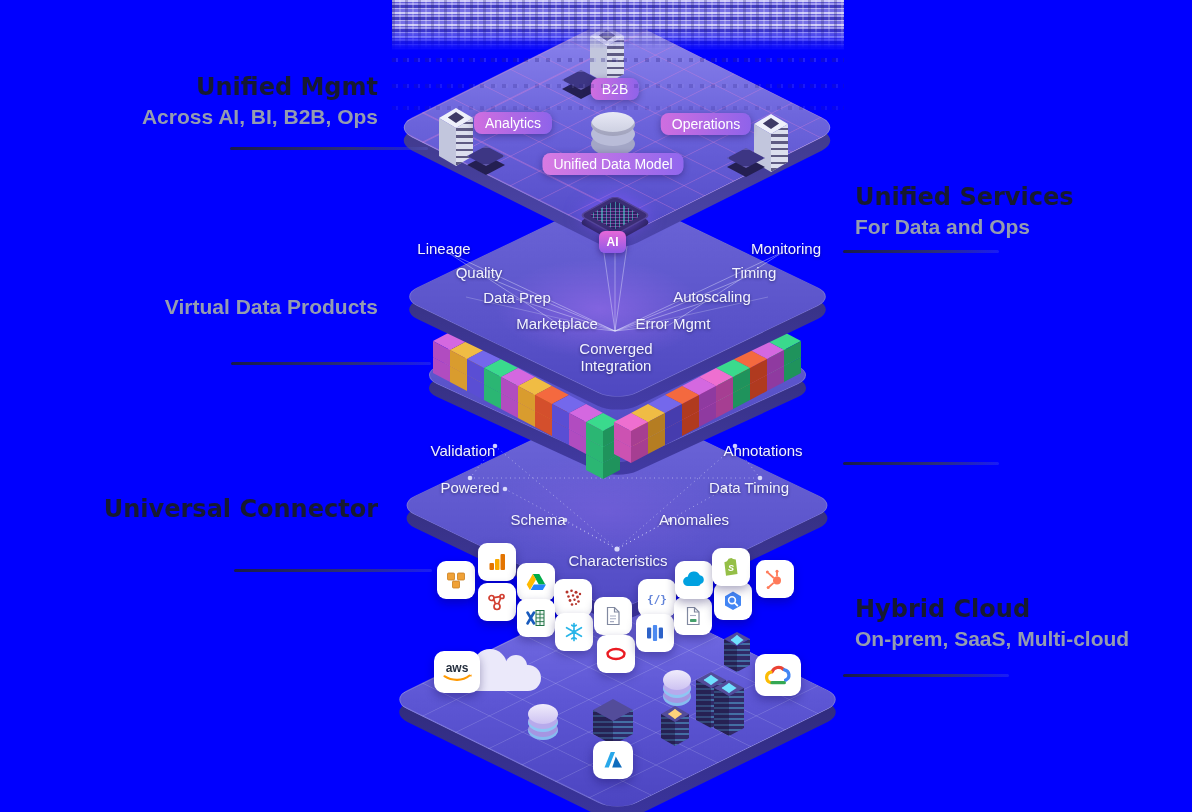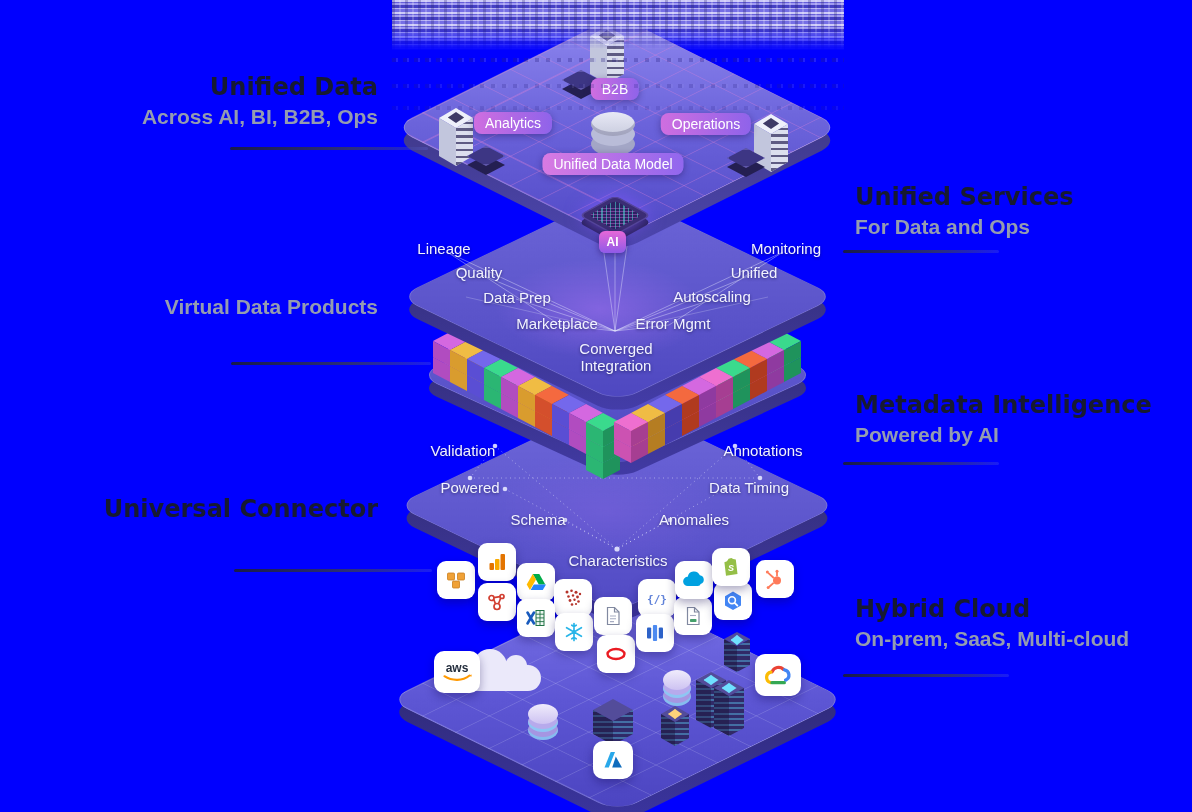--- a/index.html
+++ b/index.html
@@ -638,21 +638,21 @@
     <g stroke="rgba(235,238,255,.3)" stroke-width=".8" fill="none">
       <path d="M615 331 466 297M615 331 768 297"></path>
     </g>
   </svg>
 
   <span class="svc-lab" style="left:444px;top:248px">Lineage</span>
   <span class="svc-lab" style="left:479px;top:272px">Quality</span>
   <span class="svc-lab" style="left:517px;top:297px">Data Prep</span>
   <span class="svc-lab" style="left:557px;top:323px">Marketplace</span>
   <span class="svc-lab" style="left:786px;top:248px">Monitoring</span>
-  <span class="svc-lab" style="left:754px;top:272px">Unified</span>
+  <span class="svc-lab" style="left:754px;top:272px">Timing</span>
   <span class="svc-lab" style="left:712px;top:296px">Autoscaling</span>
   <span class="svc-lab" style="left:673px;top:323px">Error Mgmt</span>
   <span class="svc-lab" style="left:616px;top:357px">Converged
 Integration</span>
 
   <div class="plat" id="plat-top" style="left:458px;top:48px;width:318px;height:318px;--sy:.5;--dz:26px">
     <div class="sq depth"></div>
     <div class="sq surface"></div>
   </div>
 
@@ -704,40 +704,36 @@
       <div class="cc"></div>
   </div>
   <div id="ai-pill">AI</div>
 
   <div id="noise"></div>
   <div class="noise-row" style="top:58px"></div>
   <div class="noise-row" style="top:84px;opacity:.4"></div>
   <div class="noise-row" style="top:106px;opacity:.3"></div>
 
   <div class="ann left" style="top:74px">
-    <div class="t">Unified Data</div>
+    <div class="t">Unified Mgmt</div>
     <div class="s">Across AI, BI, B2B, Ops</div>
   </div>
   <div class="lead" style="left:230px;top:147px;width:198px"></div>
 
   <div class="ann right" style="top:184px">
     <div class="t">Unified Services</div>
     <div class="s">For Data and Ops</div>
   </div>
   <div class="lead" style="left:843px;top:250px;width:156px"></div>
 
   <div class="ann left" style="top:292px">
     <div class="s">Virtual Data Products</div>
   </div>
   <div class="lead" style="left:231px;top:362px;width:200px"></div>
 
-  <div class="ann right" style="top:392px">
-    <div class="t">Metadata Intelligence</div>
-    <div class="s">Powered by AI</div>
-  </div>
   <div class="lead" style="left:843px;top:462px;width:156px"></div>
 
   <div class="ann left" style="top:496px">
     <div class="t">Universal Connector</div>
   </div>
   <div class="lead" style="left:234px;top:569px;width:198px"></div>
 
   <div class="ann right" style="top:596px">
     <div class="t">Hybrid Cloud</div>
     <div class="s">On-prem, SaaS, Multi-cloud</div>

